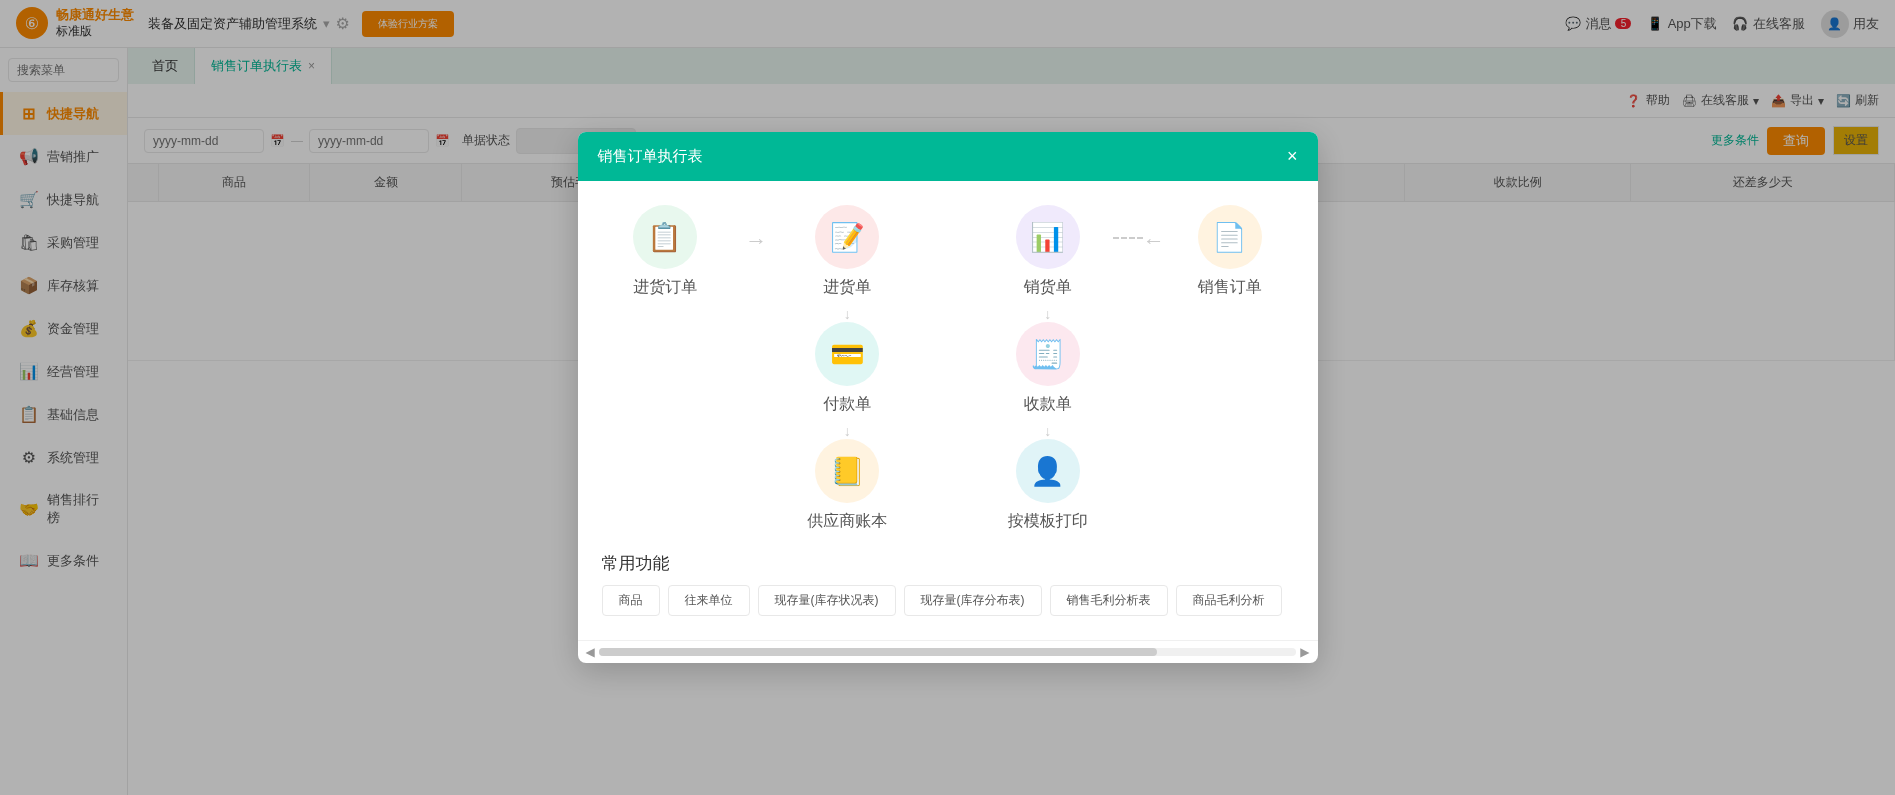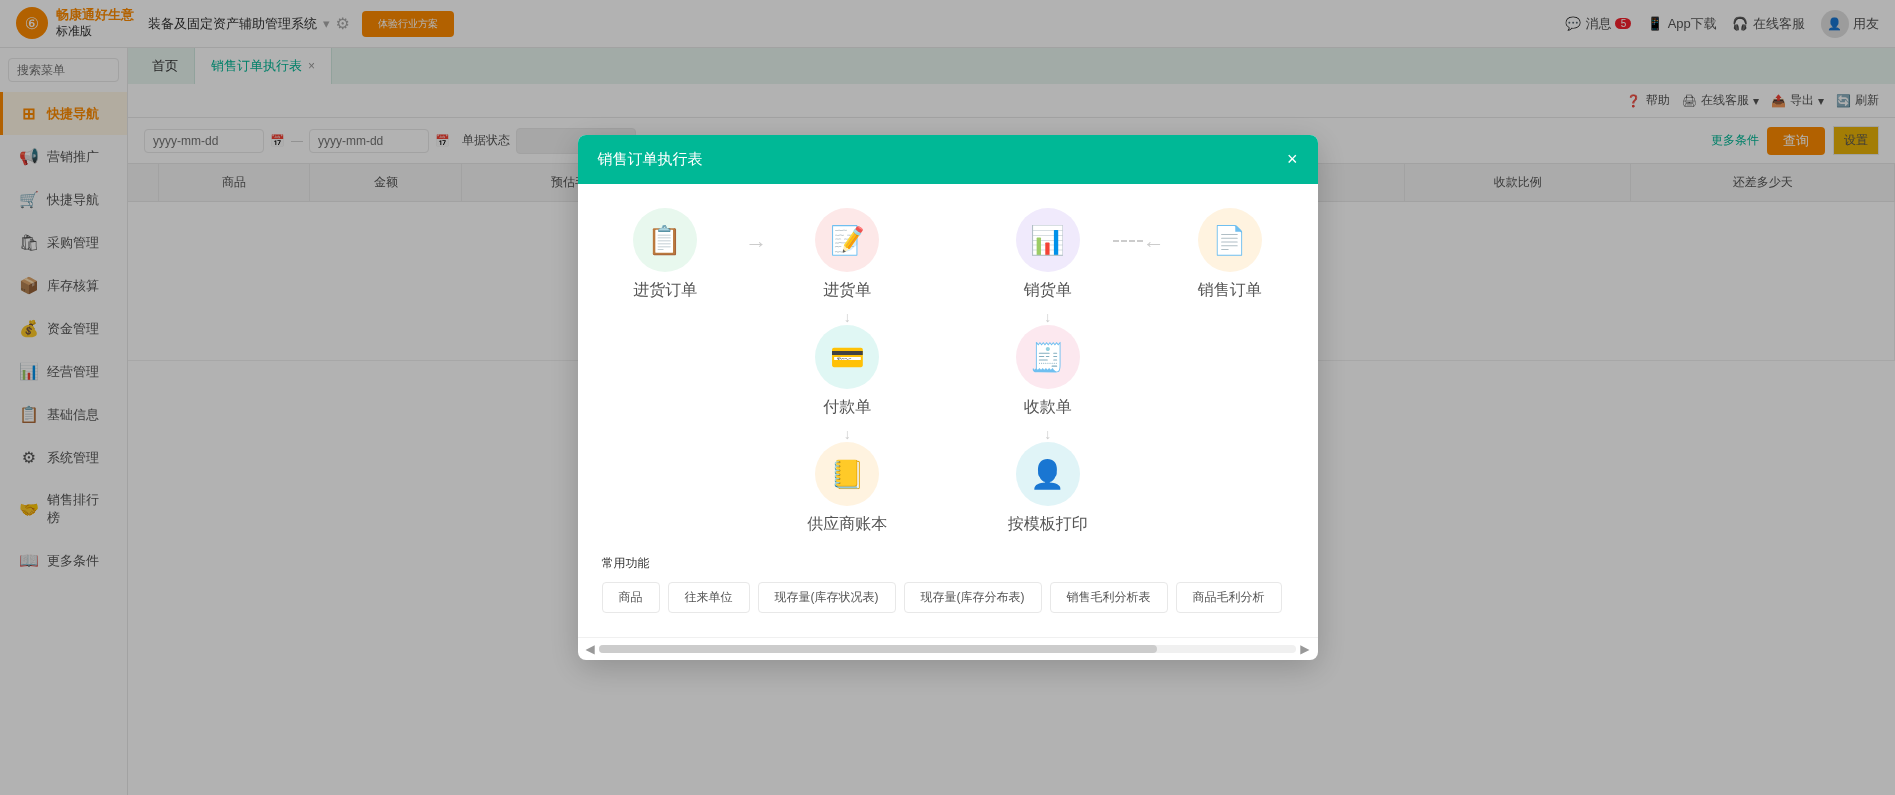--- a/index.html
+++ b/index.html
@@ -74,21 +74,21 @@
     .flow-circle { width: 64px; height: 64px; border-radius: 50%; display: flex; align-items: center; justify-content: center; font-size: 28px; }
     .flow-label { font-size: 16px; color: #555; text-align: center; }
 
     .circle-green { background: #e8f8ee; }
     .circle-red { background: #fde8e8; }
     .circle-purple { background: #f0eafc; }
     .circle-orange { background: #fff3e0; }
 
     
     .common-section { margin-top: 8px; }
-    .common-title { font-size: 12px; color: #333; font-weight: 500; margin-bottom: 10px; }
+    .common-title { font-size: 17px; color: #333; font-weight: 500; margin-bottom: 10px; }
     .common-btns { display: flex; flex-wrap: wrap; gap: 8px; }
     .common-btn { border: 1px solid #e8e8e8; border-radius: 4px; padding: 6px 16px; font-size: 12px; color: #555; cursor: pointer; background: #fff; }
 
     
     .modal-scrollbar { padding: 4px 8px; display: flex; align-items: center; gap: 4px; border-top: 1px solid #f0f0f0; }
     .scrollbar-track { flex: 1; height: 8px; background: #f0f0f0; border-radius: 4px; }
     .scrollbar-thumb { width: 80%; height: 8px; background: #ccc; border-radius: 4px; }
     .scroll-arrow { font-size: 12px; color: #999; cursor: pointer; }
   </style>
 </head>

